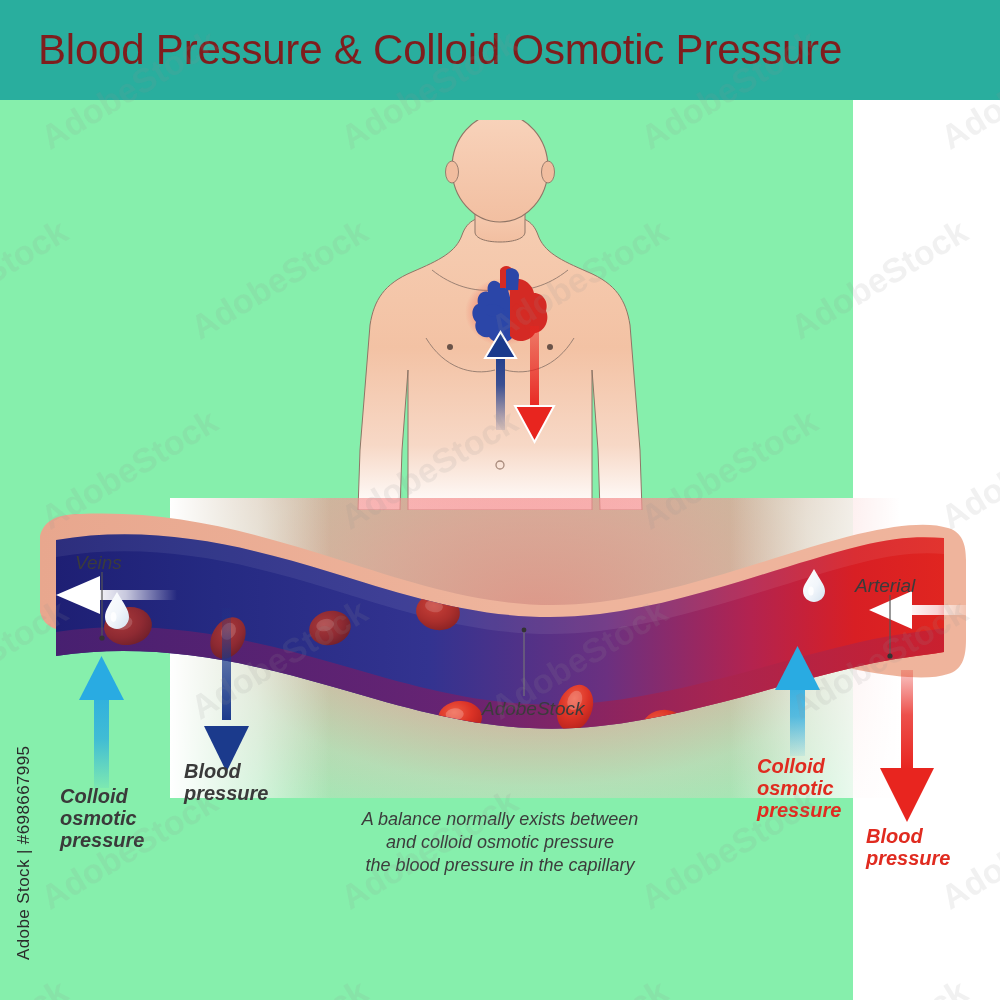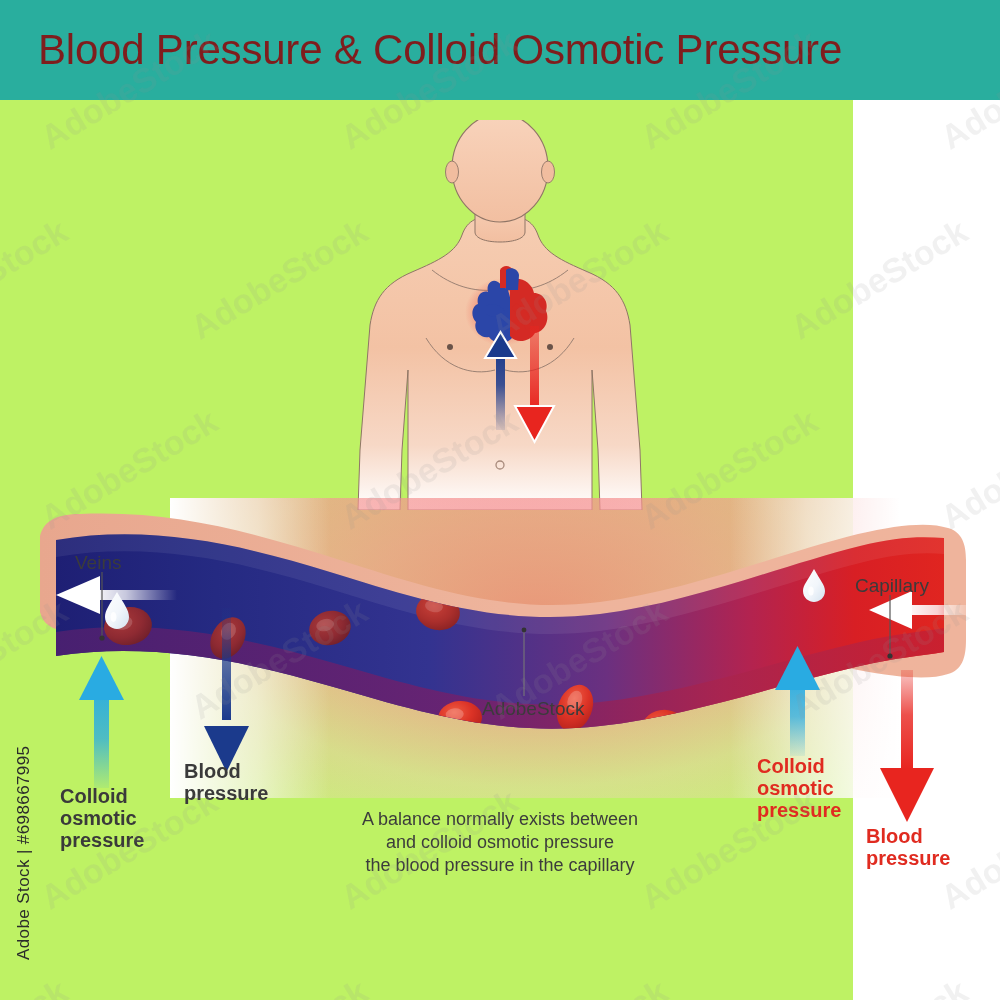--- a/index.html
+++ b/index.html
@@ -18,21 +18,22 @@
     position:absolute; left:0; top:0; width:880px; height:100px;
     display:flex; align-items:center; justify-content:center;
     color:#7f1d1d; font-size:42px; font-weight:400; letter-spacing:-0.2px;
     white-space:nowrap;
     border-radius:13px;
   }
 
   
   .stage{
     position:absolute; left:0; top:100px; width:853px; height:900px;
-    background:#bef264;
+    background:#86efac;
+    font-style:italic;
   }
 
   
   .torso-wrap{ position:absolute; left:340px; top:20px; width:320px; height:390px; }
   .torso-svg{ display:block; width:320px; height:390px; }
 
   
   .tissue{
     position:absolute; left:170px; top:398px; width:730px; height:300px;
     background:
@@ -421,21 +422,21 @@
       </g>
 
       <g>
         <rect x="901" y="570" width="12" height="100" fill="url(#redDownG)"></rect>
         <path d="M907,722 L934,668 L880,668 Z" fill="#e8251f"></path>
       </g>
     </svg>
   </div>
 
   <div class="lbl lbl-veins">Veins</div>
-  <div class="lbl lbl-arterial">Capillary</div>
+  <div class="lbl lbl-arterial">Arterial</div>
   <div class="lbl lbl-capillary">AdobeStock</div>
 
   <div class="lbl lbl-bold lbl-colloid-left">
     <div>Colloid</div>
     <div>osmotic</div>
     <div>pressure</div>
   </div>
 
   <div class="lbl lbl-bold lbl-bp-left">
     <div>Blood</div>

